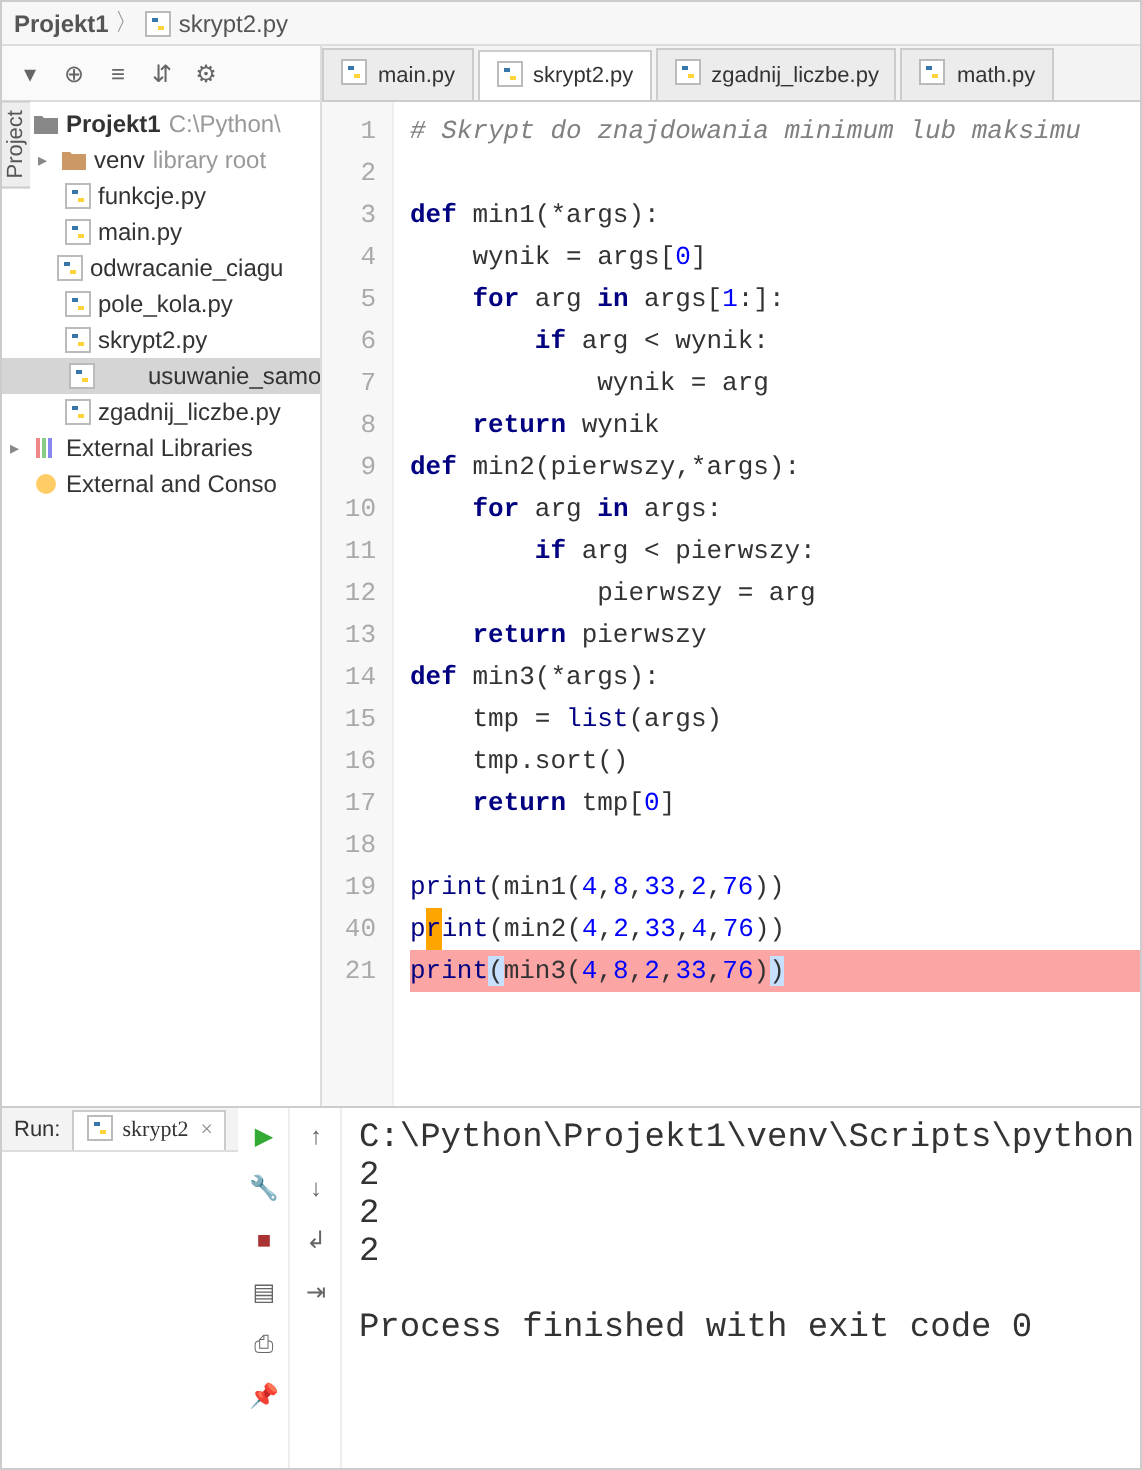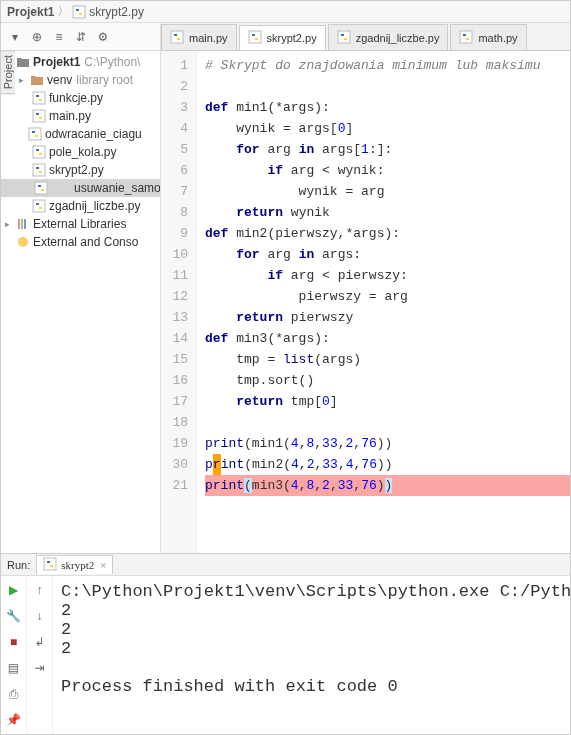--- a/index.html
+++ b/index.html
@@ -31,21 +31,21 @@
 .gutter div { height: 21px; line-height: 21px; }
 .code { flex: 1; padding: 4px 0 4px 8px; }
 .code .line { height: 21px; line-height: 21px; white-space: pre; }
 .code .line.current { background: #fca5a5; }
 .kw { color: #000080; font-weight: 700; }
 .num { color: #0000ff; }
 .com { color: #808080; font-style: italic; }
 .builtin { color: #000080; }
 .bracket-hl { background: #c8e0ff; }
 .caret-mark { background: #ffa500; display: inline-block; width: 8px; }
-.run-panel { border-top: 1px solid #ccc; height: 182px; display: flex; flex-direction: column; }
+.run-panel { border-top: 1px solid #ccc; height: 182px; display: flex; }
 .run-header { height: 22px; background: #f3f3f3; border-bottom: 1px solid #ddd; display: flex; align-items: center; padding: 0 6px; font-size: 11px; }
 .run-header .rtab { background: #fff; border: 1px solid #ccc; border-bottom: none; padding: 1px 6px; display: flex; align-items: center; margin-left: 6px; font-family: Liberation Serif, serif; }
 .run-header .close { margin-left: 6px; color: #888; }
 .run-body { flex: 1; display: flex; overflow: hidden; }
 .run-tool-col { width: 26px; border-right: 1px solid #eee; display: flex; flex-direction: column; align-items: center; padding-top: 4px; gap: 6px; }
 .run-tool-col .rbtn { width: 20px; height: 20px; display: flex; align-items: center; justify-content: center; color: #666; cursor: pointer; }
 .run-tool-col .rbtn.play { color: #3a3; }
 .run-tool-col .rbtn.stop { color: #a33; }
 .run-output { flex: 1; font-family: "Courier New", monospace; font-size: 17px; padding: 6px 8px; white-space: pre; overflow: hidden; }
 svg.pyfile { width: 14px; height: 14px; }
@@ -242,21 +242,21 @@
           <div>10</div>
           <div>11</div>
           <div>12</div>
           <div>13</div>
           <div>14</div>
           <div>15</div>
           <div>16</div>
           <div>17</div>
           <div>18</div>
           <div>19</div>
-          <div>30</div>
+          <div>40</div>
           <div>21</div>
         </div>
       <div class="code" id="code">
           <div class="line"><span class="com"># Skrypt do znajdowania minimum lub maksimu</span></div>
           <div class="line"></div>
           <div class="line"><span class="kw">def</span> min1(*args):</div>
           <div class="line">    wynik = args[<span class="num">0</span>]</div>
           <div class="line">    <span class="kw">for</span> arg <span class="kw">in</span> args[<span class="num">1</span>:]:</div>
           <div class="line">        <span class="kw">if</span> arg &lt; wynik:</div>
           <div class="line">            wynik = arg</div>

